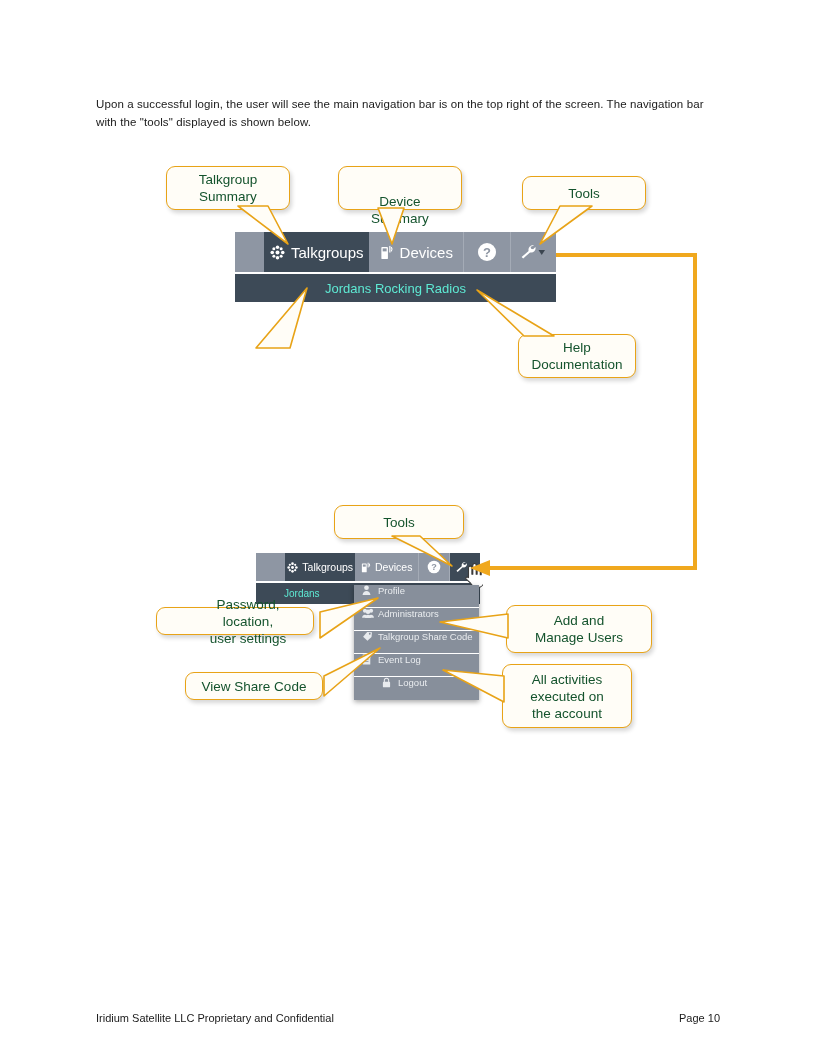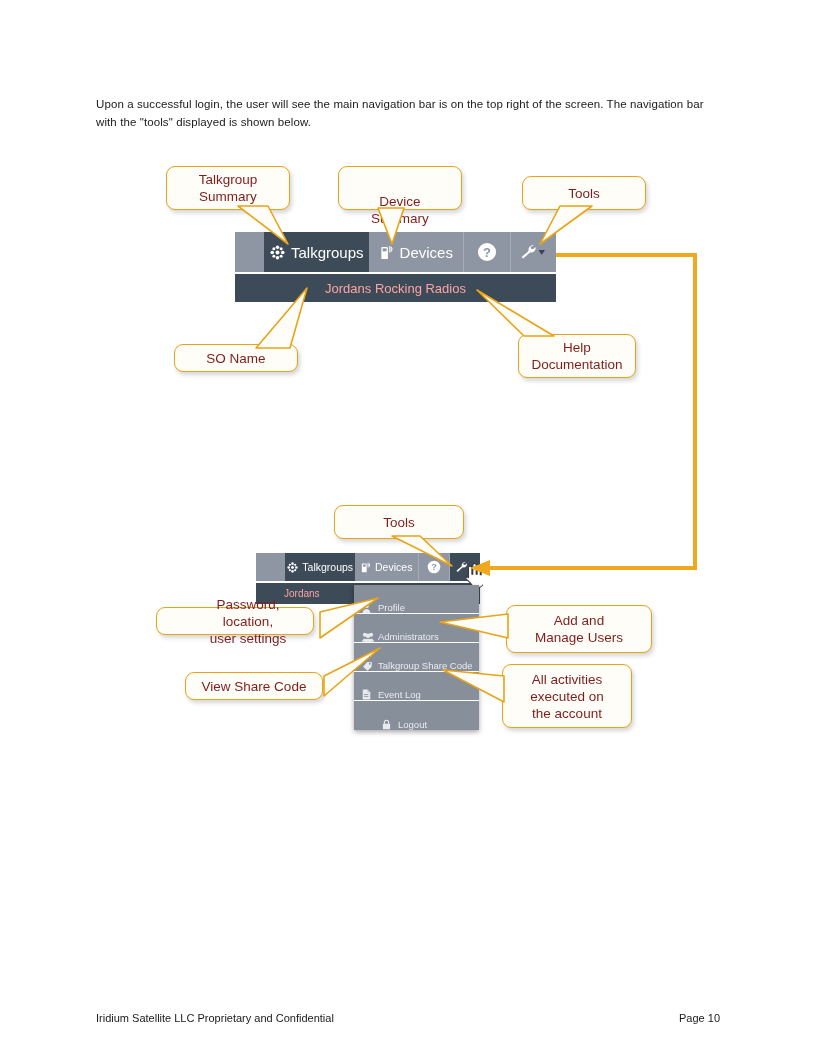--- a/index.html
+++ b/index.html
@@ -58,21 +58,21 @@
     background: #8e96a3;
     box-sizing: border-box;
     white-space: nowrap;
   }
   .nav-tab.active { background: #3d4a57; margin-left: 29px; }
   .nav-tab.sep { border-left: 1px solid #a4abb6; }
 
   .so-bar {
     position: absolute;
     background: #3d4a57;
-    color: #fca5a5;
+    color: #5eead4;
     display: flex;
     align-items: center;
     justify-content: center;
     border-top: 2px solid #ffffff;
     box-sizing: border-box;
   }
 
   
   #navbar-top { left: 235px; top: 232px; width: 321px; height: 40px; }
   #navbar-top .nav-tab { font-size: 15px; }
@@ -95,23 +95,23 @@
   
   #tools-menu {
     position: absolute;
     left: 354px; top: 585px; width: 125px;
     background: #878f9b;
     box-shadow: 0 2px 5px rgba(0,0,0,.35);
     z-index: 6;
   }
   .menu-item {
     display: flex;
-    align-items: flex-end;
+    align-items: flex-start;
     gap: 5px;
-    height: 29px;
+    height: 23px;
     padding: 0 8px;
     color: #e9ecef;
     font-size: 9.5px;
     border-bottom: 1px solid #ffffff;
     box-sizing: border-box;
     white-space: nowrap;
   }
   .menu-item:last-child { border-bottom: none; padding-left: 28px; }
   .menu-item .mi-icon { font-size: 9px; opacity: .95; display:inline-block; width: 11px; text-align:center; }
 
@@ -123,21 +123,21 @@
   .callout {
     position: absolute;
     background: #fffdf7;
     border: 1.6px solid #e8a317;
     border-radius: 9px;
     box-shadow: 2px 3px 4px rgba(0,0,0,.16);
     display: flex;
     align-items: center;
     justify-content: center;
     text-align: center;
-    color: #7f1d1d;
+    color: #14532d;
     font-size: 13.5px;
     line-height: 17px;
     box-sizing: border-box;
     padding: 4px 8px;
     z-index: 5;
   }
 
   
   .conn {
     position: absolute;
@@ -372,23 +372,20 @@
 
   <div class="callout" style="left:338px; top:166px; width:124px; height:44px;">
     <span style="white-space:pre-line;margin-top:43px;">Device
 Summary</span>
   </div>
 
   <div class="callout" style="left:522px; top:176px; width:124px; height:34px;">
     <span>Tools</span>
   </div>
 
-  <div class="callout" style="left:174px; top:344px; width:124px; height:28px;">
-    <span>SO Name</span>
-  </div>
 
   <div class="callout" style="left:498px; top:334px; width:118px; height:44px;margin-left:20px;">
     <span style="white-space:pre-line;">Help
 Documentation</span>
   </div>
 
   <div class="callout" style="left:334px; top:505px; width:130px; height:34px;">
     <span>Tools</span>
   </div>
 

